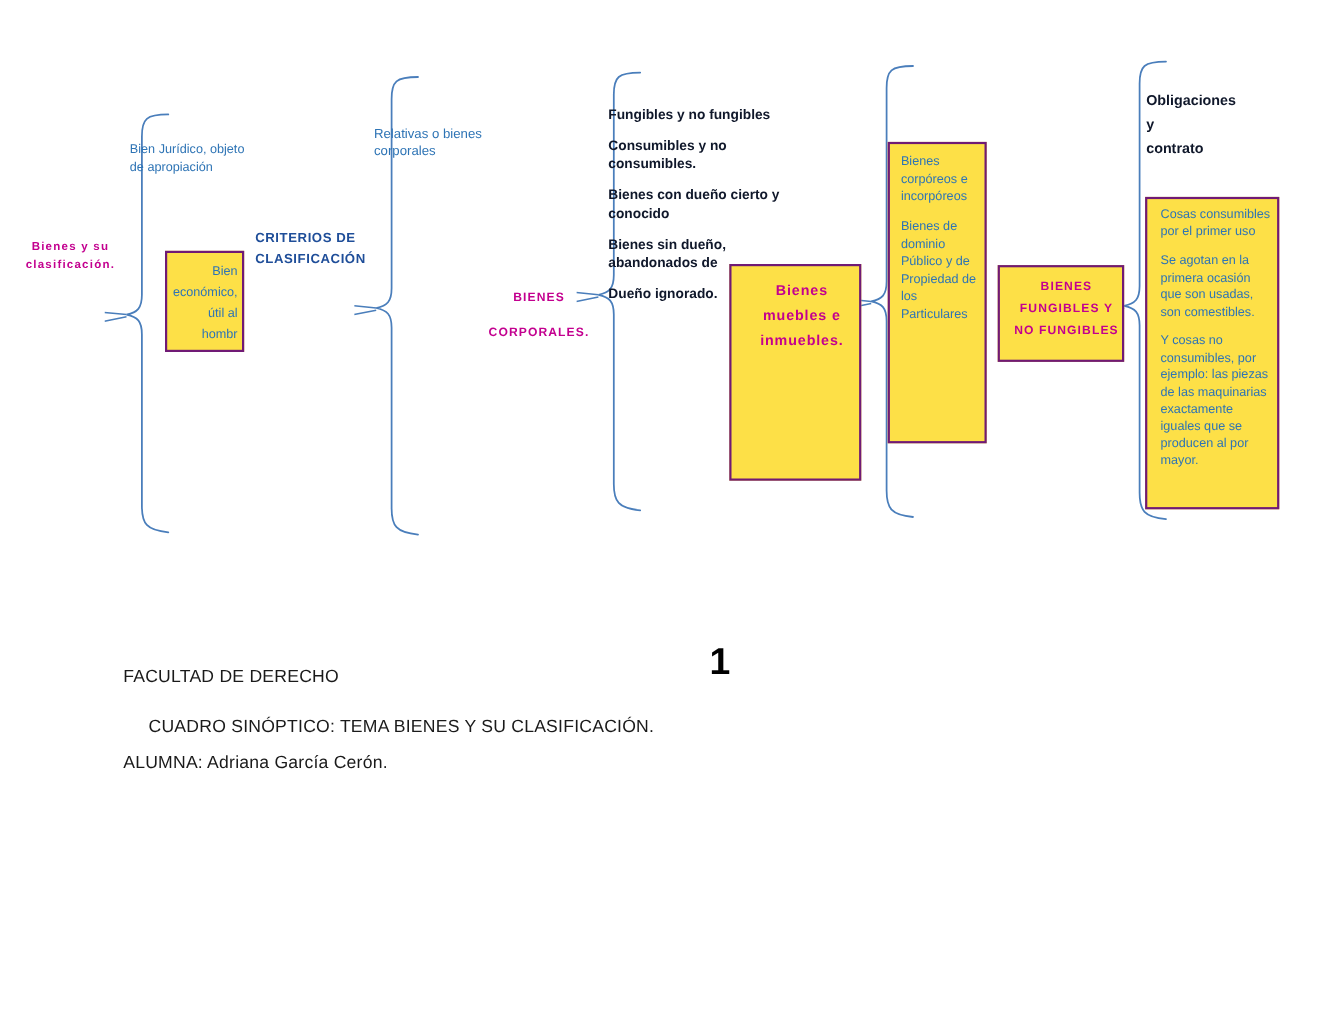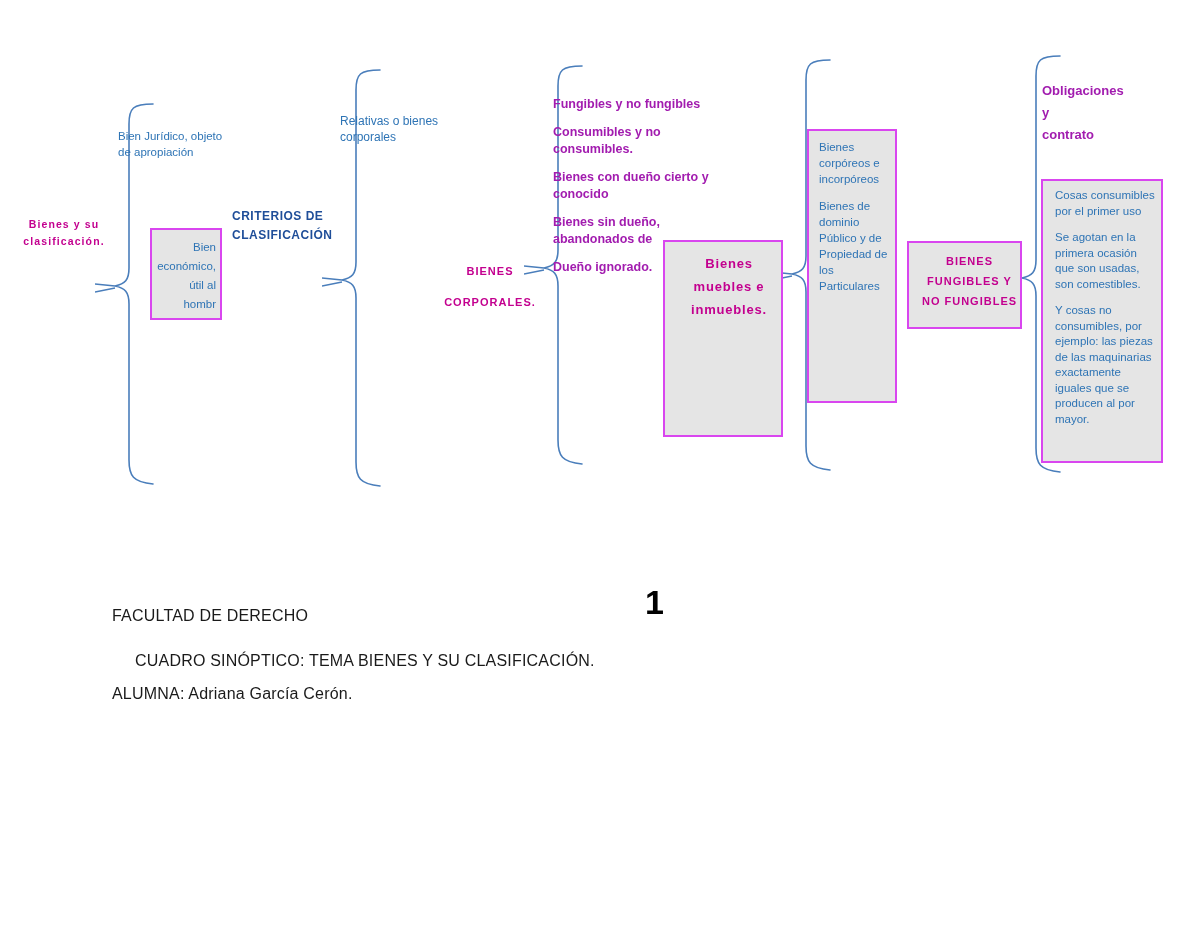--- a/index.html
+++ b/index.html
@@ -12,27 +12,27 @@
   .node{position:absolute;}
 
   
   .t-magenta-bold{
     color:#C3008F;font-weight:bold;letter-spacing:.6px;text-align:center;
   }
   .t-blue-plain{
     color:#2E74B5;font-weight:normal;
   }
   .t-blue-bold{
-    color:#a21caf;font-weight:bold;
+    color:#0f172a;font-weight:bold;
   }
   .t-blue-heavy{
     color:#1F4E99;font-weight:bold;letter-spacing:.5px;
   }
   .boxed{
-    border:2px solid #d946ef;background:#e5e5e5;box-sizing:border-box;
+    border:2px solid #701a75;background:#fde047;box-sizing:border-box;
   }
   .para{margin:0 0 11px 0;}
   .para:last-child{margin-bottom:0;}
 
   
   .brace{position:absolute;}
   .footer-line{position:absolute;color:#1a1a1a;font-size:16px;letter-spacing:.2px;white-space:nowrap;}
   .pagenum{position:absolute;font-weight:bold;color:#000;font-size:34px;line-height:1;}
 </style>
 </head>

